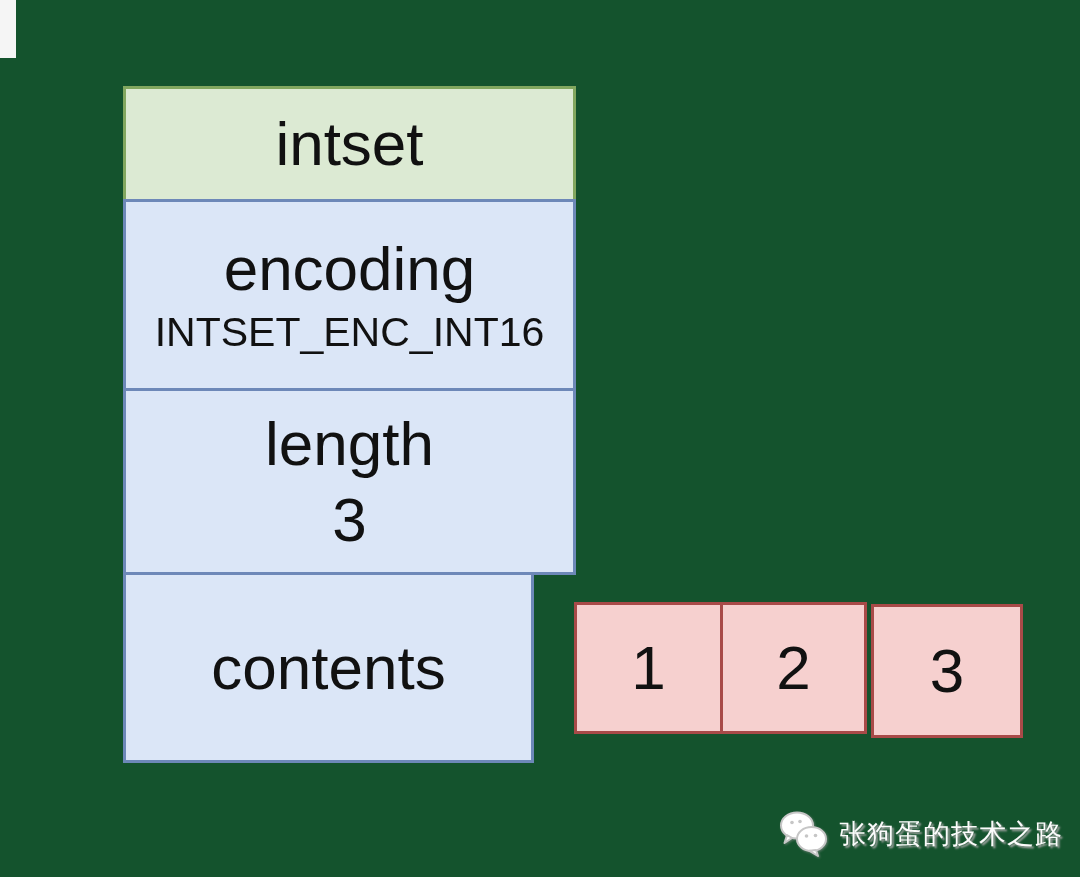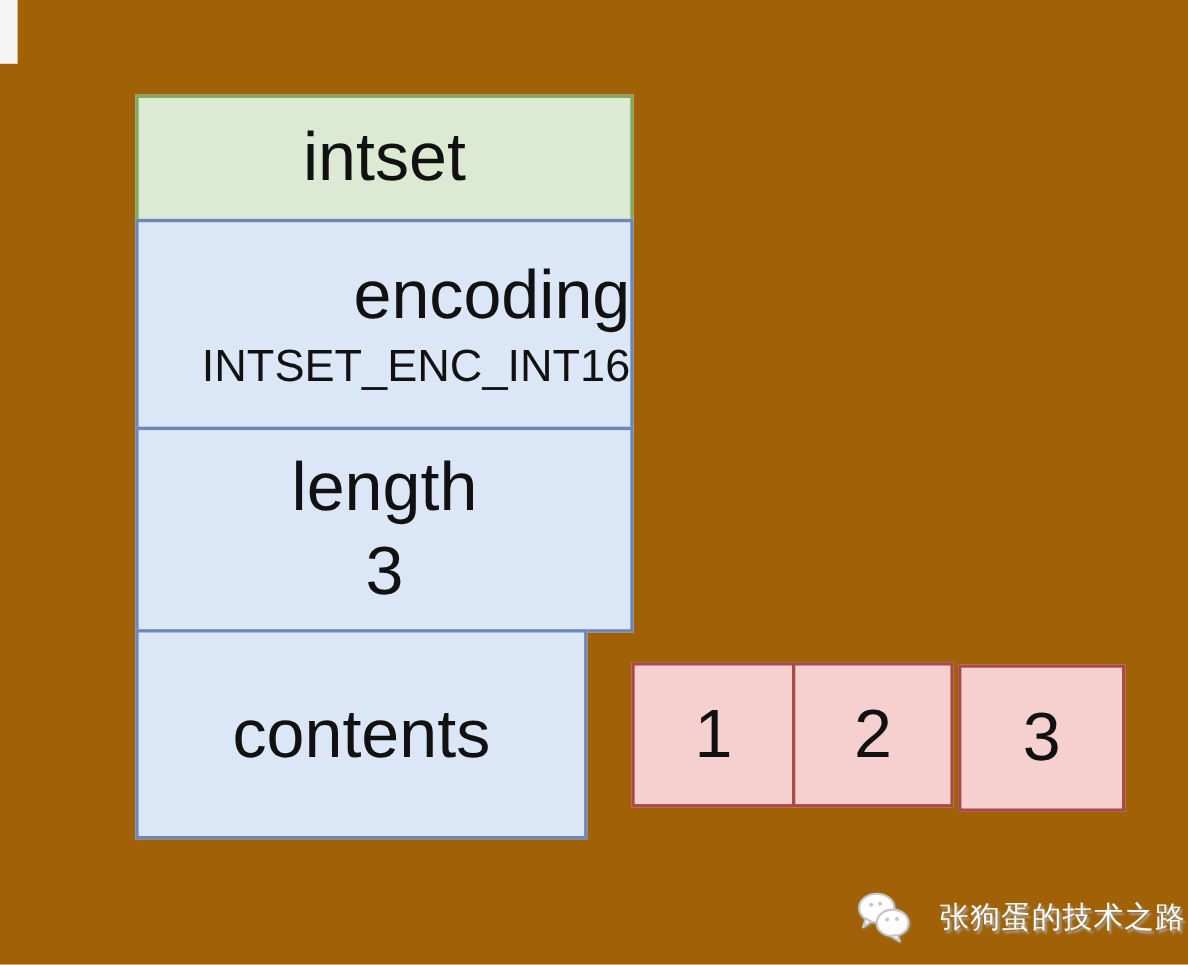--- a/index.html
+++ b/index.html
@@ -1,20 +1,20 @@
 <!DOCTYPE html>
 <html><head>
 <meta charset="utf-8">
 <style>
   html, body { margin: 0; padding: 0; background: #ffffff; }
   .stage {
     position: relative;
     width: 1080px;
     height: 877px;
-    background: #a16207;
+    background: #14532d;
     overflow: hidden;
     font-family: "Liberation Sans", sans-serif;
     color: #111111;
   }
   .edge-artifact {
     position: absolute;
     left: 0; top: 0;
     width: 16px; height: 58px;
     background: #f5f5f5;
   }
@@ -23,21 +23,21 @@
     box-sizing: border-box;
     border: 3px solid #000;
     display: flex;
     flex-direction: column;
     align-items: center;
     justify-content: center;
     text-align: center;
   }
   
   .cell-header   { left: 123px; top:  86px; width: 453px; height: 116px; }
-  .cell-encoding { left: 123px; top: 199px; width: 453px; height: 192px; gap: 9px; align-items: flex-end; }
+  .cell-encoding { left: 123px; top: 199px; width: 453px; height: 192px; gap: 9px; }
   .cell-length   { left: 123px; top: 388px; width: 453px; height: 187px; gap: 12px; }
   .cell-contents { left: 123px; top: 572px; width: 411px; height: 191px; }
   
   .item-1 { left: 574px; top: 602px; width: 149px; height: 132px; }
   .item-2 { left: 720px; top: 602px; width: 147px; height: 132px; }
   .item-3 { left: 871px; top: 604px; width: 152px; height: 134px; }
   .cell-label {
     font-size: 62px;
     line-height: 64px;
     white-space: nowrap;
@@ -52,21 +52,21 @@
     line-height: 64px;
   }
   
   .watermark {
     position: absolute;
     left: 778px;
     top: 806px;
     height: 56px;
     display: flex;
     align-items: center;
-    gap: 22px;
+    gap: 7px;
   }
   .watermark-icon {
     width: 54px;
     height: 46px;
     flex: 0 0 auto;
     filter: drop-shadow(1.5px 1.5px 1px rgba(150,150,150,0.55));
   }
   .watermark-text {
     font-size: 27px;
     line-height: 30px;

